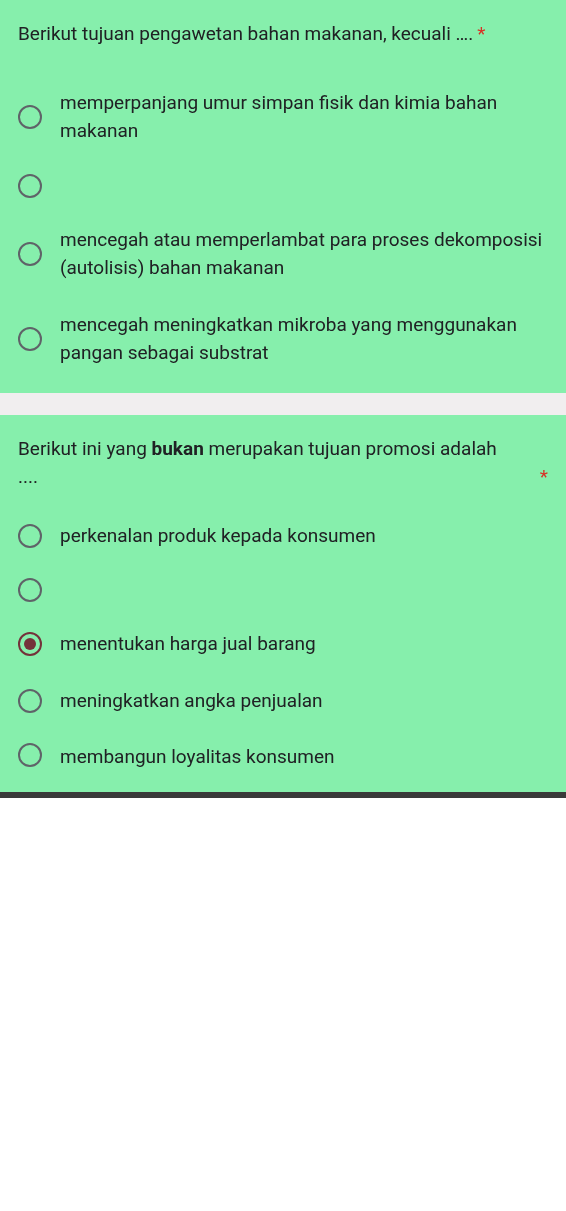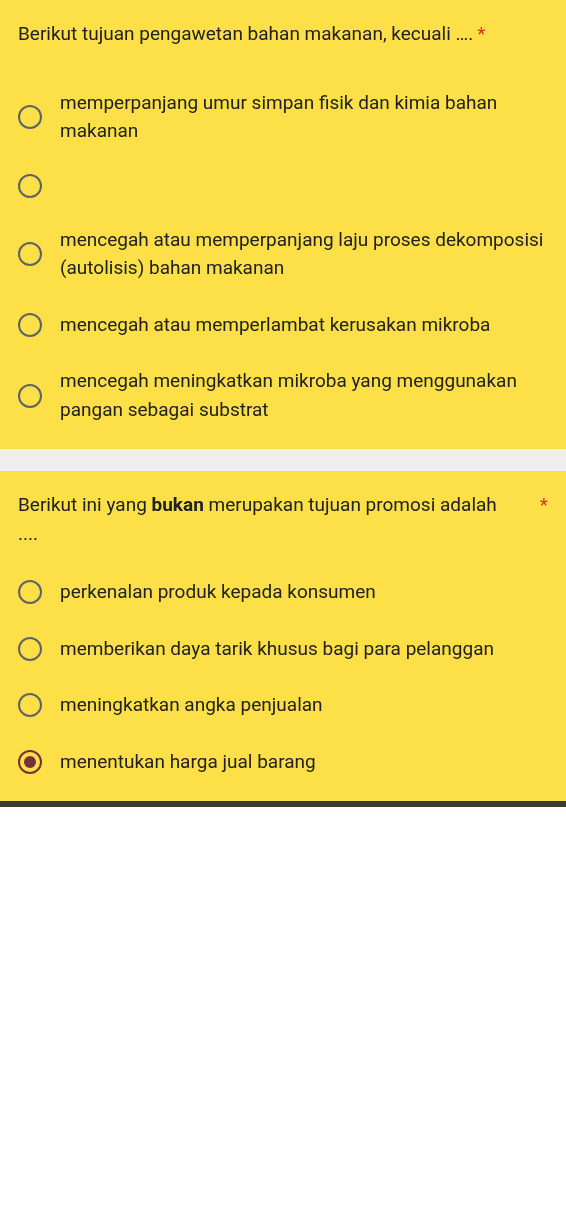--- a/index.html
+++ b/index.html
@@ -9,21 +9,21 @@
   }
   body {
     font-family: Roboto, Arial, sans-serif;
     font-size: 19px;
     color: #202124;
     background: #ffffff;
     width: 566px;
   }
   .question-block {
     padding: 20px 18px 25px 18px;
-    background: #fde047;
+    background: #86efac;
   }
   .question-title {
     line-height: 1.5;
     margin-bottom: 40px;
   }
   .question-title .asterisk {
     color: #d93025;
     margin-left: 4px;
   }
   .options {
@@ -92,53 +92,52 @@
   <div class="options">
     <div class="option">
       <div class="radio"></div>
       <div class="option-label">memperpanjang umur simpan fisik dan kimia bahan makanan</div>
     </div>
     <div class="option">
       <div class="radio"></div>
     </div>
     <div class="option">
       <div class="radio"></div>
-      <div class="option-label">mencegah atau memperpanjang laju proses dekomposisi (autolisis) bahan makanan</div>
-    </div>
-    <div class="option">
-      <div class="radio"></div>
-      <div class="option-label">mencegah atau memperlambat kerusakan mikroba</div>
+      <div class="option-label">mencegah atau memperlambat para proses dekomposisi (autolisis) bahan makanan</div>
     </div>
     <div class="option">
       <div class="radio"></div>
       <div class="option-label">mencegah meningkatkan mikroba yang menggunakan pangan sebagai substrat</div>
     </div>
   </div>
 </div>
 
 <div class="separator"></div>
 
 <div class="question-block q2">
-  <div class="question-title" style="display:flex; justify-content:space-between; align-items:flex-start;">
+  <div class="question-title" style="display:flex; justify-content:space-between; align-items:flex-end;">
     <span style="flex:1;">Berikut ini yang <span class="bold">bukan</span> merupakan tujuan promosi adalah ....</span>
     <span class="asterisk" style="margin-left:20px;">*</span>
   </div>
   <div class="options">
     <div class="option">
       <div class="radio"></div>
       <div class="option-label">perkenalan produk kepada konsumen</div>
     </div>
     <div class="option">
       <div class="radio"></div>
-      <div class="option-label">memberikan daya tarik khusus bagi para pelanggan</div>
+    </div>
+    <div class="option">
+      <div class="radio selected"></div>
+      <div class="option-label">menentukan harga jual barang</div>
     </div>
     <div class="option">
       <div class="radio"></div>
       <div class="option-label">meningkatkan angka penjualan</div>
     </div>
-    <div class="option">
-      <div class="radio selected"></div>
-      <div class="option-label">menentukan harga jual barang</div>
+    <div class="option cutoff" style="height:24px; align-items:flex-start;">
+      <div class="radio"></div>
+      <div class="option-label">membangun loyalitas konsumen</div>
     </div>
   </div>
 </div>
 
 <div class="bottom-bar"></div>
 
 </body></html>

